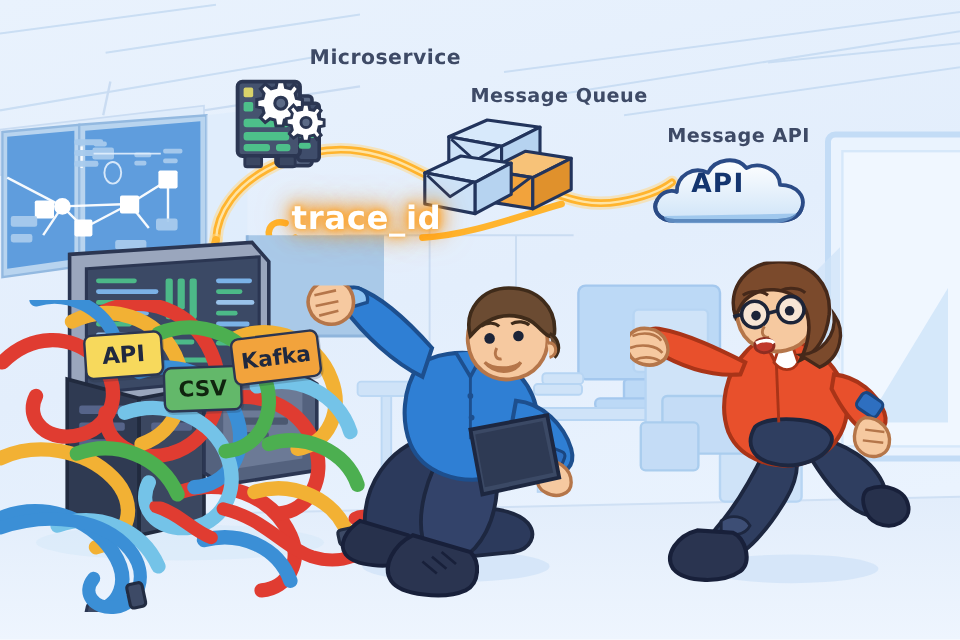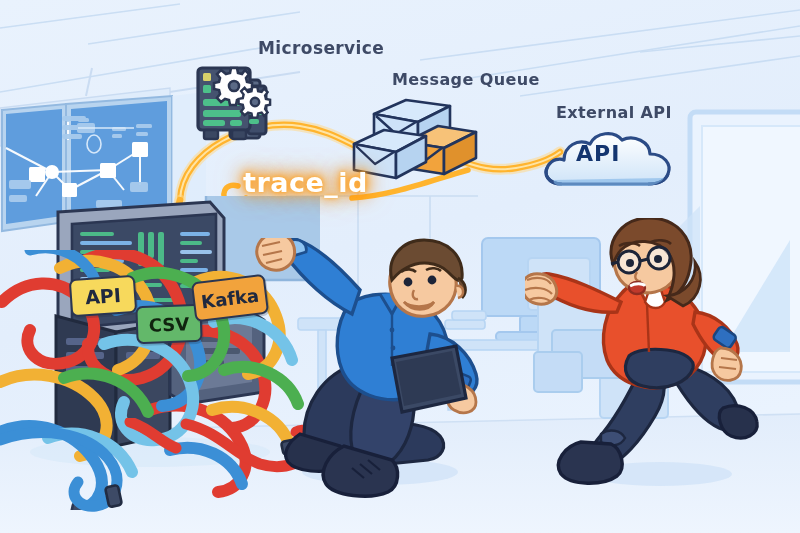--- a/index.html
+++ b/index.html
@@ -268,21 +268,21 @@
 
   <svg class="abs" width="140" height="80" viewBox="0 0 140 80" style="left:540px;top:122px;">
     <path d="M22 62 C8 62 3 52 8 44 C12 37 20 36 24 38
              C24 24 38 16 50 22 C56 10 74 8 82 18
              C94 12 110 20 110 32 C124 32 132 42 128 52
              C125 60 116 62 108 62 Z" fill="url(#cloudGrad)" stroke="#2b4b86" stroke-width="3.2" stroke-linejoin="round"></path>
     <path d="M22 62 C8 62 3 52 8 44 M108 62 C116 62 125 60 128 52" fill="none" stroke="#2b4b86" stroke-width="3.2"></path>
     <path d="M14 58 C12 62 18 64 24 64 L106 64 C114 64 122 60 124 56" fill="#7eb4e6" opacity=".6" stroke="none"></path>
   </svg>
   <div id="api-cloud-text">API</div>
-  <div class="node-label" id="lbl-ext">External API</div>
+  <div class="node-label" id="lbl-ext">Message API</div>
 
   <svg class="abs" width="300" height="260" viewBox="0 0 300 260" style="left:20px;top:196px;">
 
     <rect x="186" y="-16" width="170" height="100" rx="14" fill="#a9c9e8" stroke="#8fb5dc" stroke-width="2.4"></rect>
 
     <path d="M38 16 L190 6 L204 22 L204 126 L52 142 L38 126 Z" fill="#9aa6bd" stroke="#2b3652" stroke-width="3"></path>
     <path d="M52 28 L196 18 L196 118 L52 132 Z" fill="#3b4965" stroke="#2b3652" stroke-width="2.6"></path>
 
     <g opacity=".95">
       <rect x="60" y="36" width="34" height="4" rx="2" fill="#4dc08a"></rect>

